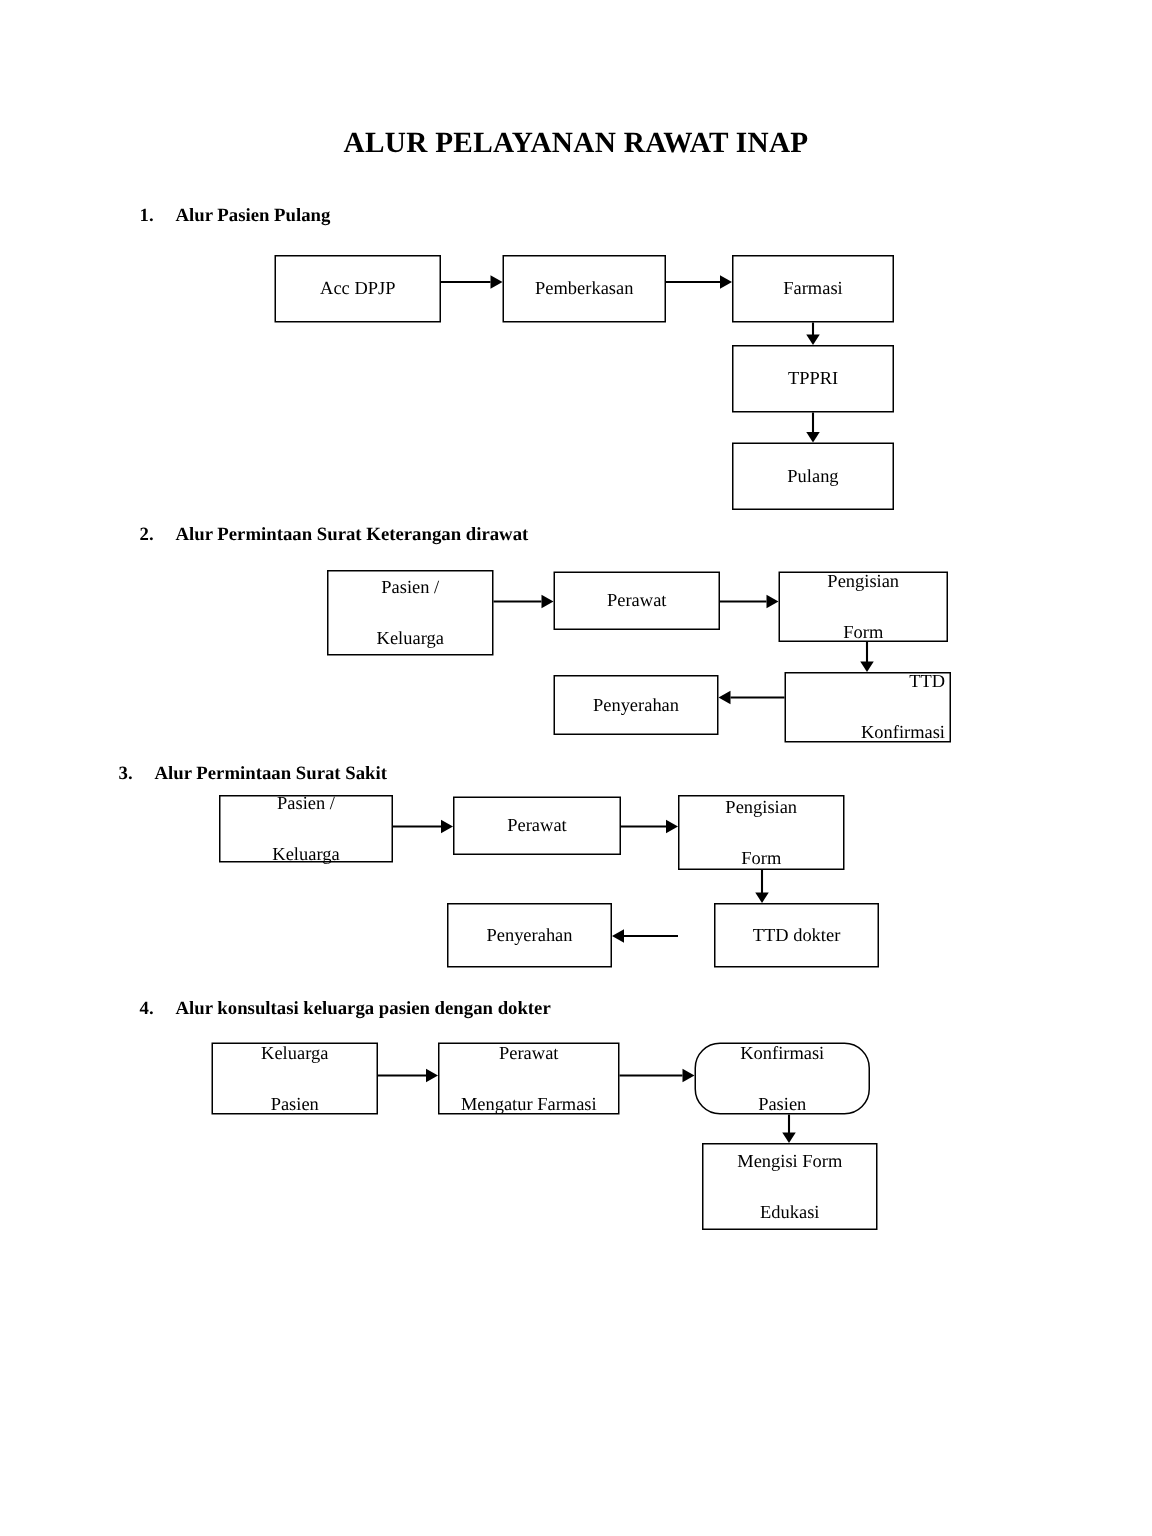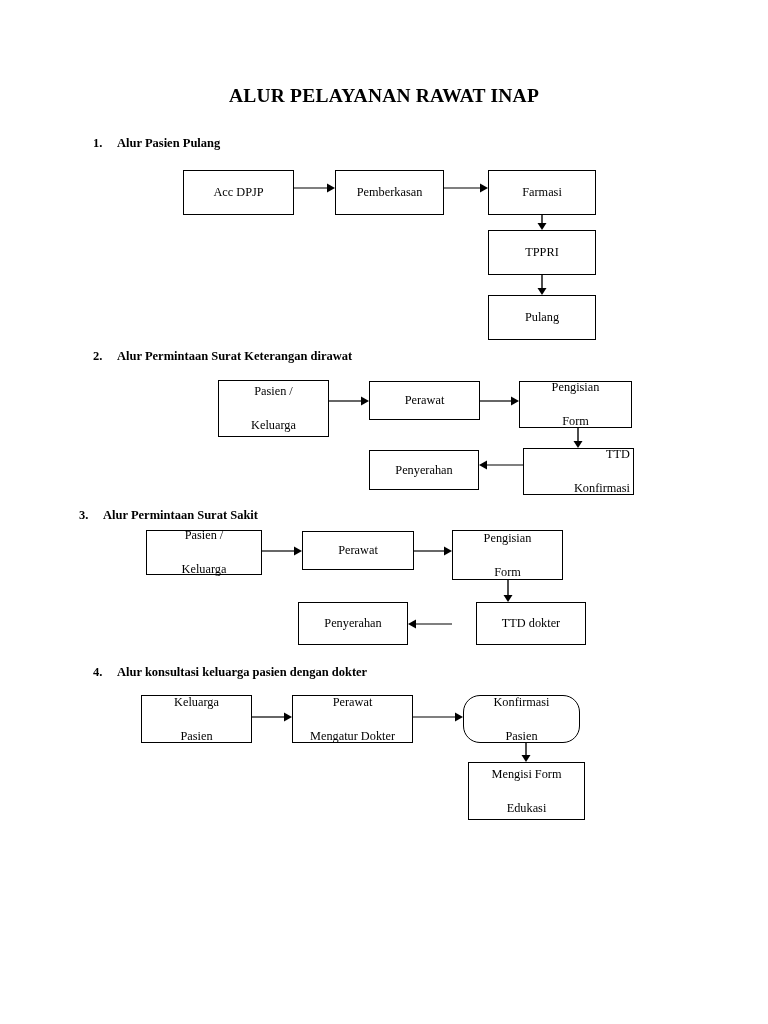--- a/index.html
+++ b/index.html
@@ -261,21 +261,21 @@
   <div class="node" style="left:141px; top:695px; width:111px; height:48px;">
     <span>
       <span>Keluarga</span><br>
       <span>Pasien</span>
     </span>
   </div>
 
   <div class="node" style="left:292px; top:695px; width:121px; height:48px;">
     <span>
       <span>Perawat</span><br>
-      <span>Mengatur Dokter</span>
+      <span>Mengatur Farmasi</span>
     </span>
   </div>
 
   <div class="node" style="left:463px; top:695px; width:117px; height:48px;border-radius:17px;">
     <span>
       <span>Konfirmasi</span><br>
       <span>Pasien</span>
     </span>
   </div>
 

